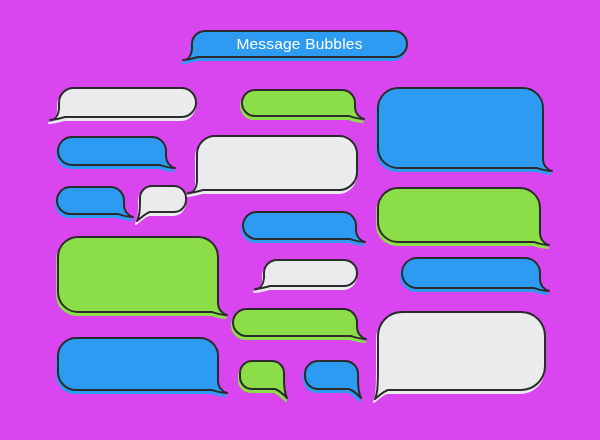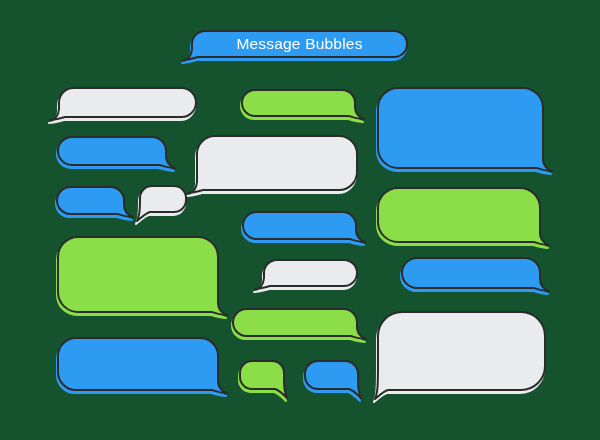--- a/index.html
+++ b/index.html
@@ -15,21 +15,21 @@
     position:absolute;
     left:192px; top:31px; width:215px; height:26px;
     display:flex; align-items:center; justify-content:center;
     font-size:15.5px; font-weight:500; letter-spacing:0.2px;
     z-index:5; white-space:nowrap; pointer-events:none;
   }
 </style>
 </head>
 <body>
 
-<div id="canvas" style="background: #14532d;">
+<div id="canvas" style="background: #d946ef;">
   <div id="bubble-layer">
       <svg class="bubble" width="243" height="54" viewBox="-14 -14 243 54" style="left: 178px; top: 17px; filter: drop-shadow(rgb(46, 155, 242) -1px 3px 0px);">
         <path d="M 13 0 H 202 A 13 13 0 0 1 215 13 V 13
       A 13 13 0 0 1 202 26 H 6
       C 1 27.5 -3 29 -9 29
       C -3.5 29 -0.5 24 0 18
       V 13 A 13 13 0 0 1 13 0 Z" fill="#2E9BF2" stroke="#2B2B2B" stroke-width="2" stroke-linejoin="round"></path>
       </svg>
       <svg class="bubble" width="165" height="57" viewBox="-14 -14 165 57" style="left: 45px; top: 74px; filter: drop-shadow(rgb(233, 235, 236) -1px 3px 0px);">
         <path d="M 14.5 0 H 122.5 A 14.5 14.5 0 0 1 137 14.5 V 14.5

